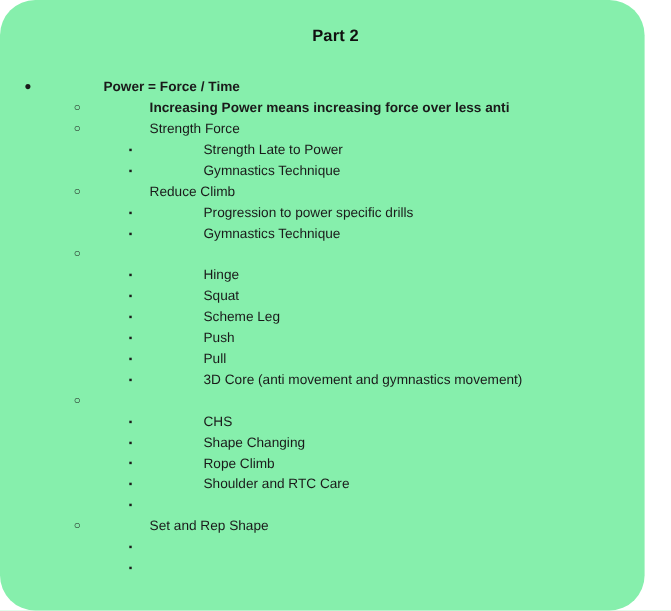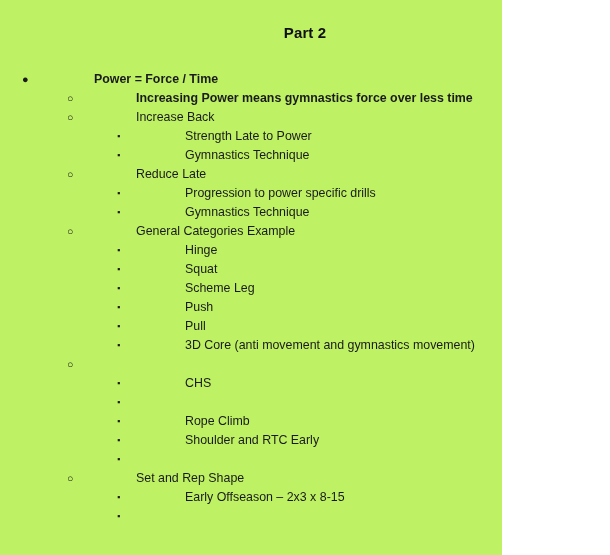--- a/index.html
+++ b/index.html
@@ -10,23 +10,24 @@
   body {
     width: 610px;
     height: 555px;
     overflow: hidden;
     font-family: "Liberation Sans", sans-serif;
     color: #161616;
     -webkit-font-smoothing: antialiased;
   }
   .page {
     position: relative;
-    width: 502px;
+    width: 586px;
     height: 555px;
-    background: #bef264;
+    background: #86efac;
+    border-radius: 32px;
   }
   .doc-title {
     position: absolute;
     top: 24px;
     left: 0;
     width: 610px;
     text-align: center;
     font-size: 15px;
     font-weight: bold;
     letter-spacing: 0.1px;
@@ -81,49 +82,48 @@
 
   <div class="doc-title">Part 2</div>
 
   <div class="outline" id="outline-root">
       <div class="li lvl1 bold">
         <span class="marker">●</span>
         <span class="txt">Power = Force / Time</span>
       </div>
       <div class="li lvl2 bold">
         <span class="marker">○</span>
-        <span class="txt">Increasing Power means gymnastics force over less time</span>
+        <span class="txt">Increasing Power means increasing force over less anti</span>
       </div>
       <div class="li lvl2">
         <span class="marker">○</span>
-        <span class="txt">Increase Back</span>
+        <span class="txt">Strength Force</span>
       </div>
       <div class="li lvl3">
         <span class="marker">▪</span>
         <span class="txt">Strength Late to Power</span>
       </div>
       <div class="li lvl3">
         <span class="marker">▪</span>
         <span class="txt">Gymnastics Technique</span>
       </div>
       <div class="li lvl2">
         <span class="marker">○</span>
-        <span class="txt">Reduce Late</span>
+        <span class="txt">Reduce Climb</span>
       </div>
       <div class="li lvl3">
         <span class="marker">▪</span>
         <span class="txt">Progression to power specific drills</span>
       </div>
       <div class="li lvl3">
         <span class="marker">▪</span>
         <span class="txt">Gymnastics Technique</span>
       </div>
       <div class="li lvl2">
         <span class="marker">○</span>
-        <span class="txt">General Categories Example</span>
       </div>
       <div class="li lvl3">
         <span class="marker">▪</span>
         <span class="txt">Hinge</span>
       </div>
       <div class="li lvl3">
         <span class="marker">▪</span>
         <span class="txt">Squat</span>
       </div>
       <div class="li lvl3">
@@ -144,38 +144,38 @@
       </div>
       <div class="li lvl2">
         <span class="marker">○</span>
       </div>
       <div class="li lvl3">
         <span class="marker">▪</span>
         <span class="txt">CHS</span>
       </div>
       <div class="li lvl3">
         <span class="marker">▪</span>
+        <span class="txt">Shape Changing</span>
       </div>
       <div class="li lvl3">
         <span class="marker">▪</span>
         <span class="txt">Rope Climb</span>
       </div>
       <div class="li lvl3">
         <span class="marker">▪</span>
-        <span class="txt">Shoulder and RTC Early</span>
+        <span class="txt">Shoulder and RTC Care</span>
       </div>
       <div class="li lvl3">
         <span class="marker">▪</span>
       </div>
       <div class="li lvl2">
         <span class="marker">○</span>
         <span class="txt">Set and Rep Shape</span>
       </div>
       <div class="li lvl3">
         <span class="marker">▪</span>
-        <span class="txt">Early Offseason – 2x3 x 8-15</span>
       </div>
       <div class="li lvl3">
         <span class="marker">▪</span>
       </div>
     </div>
 
 </div>
 
 </body></html>

